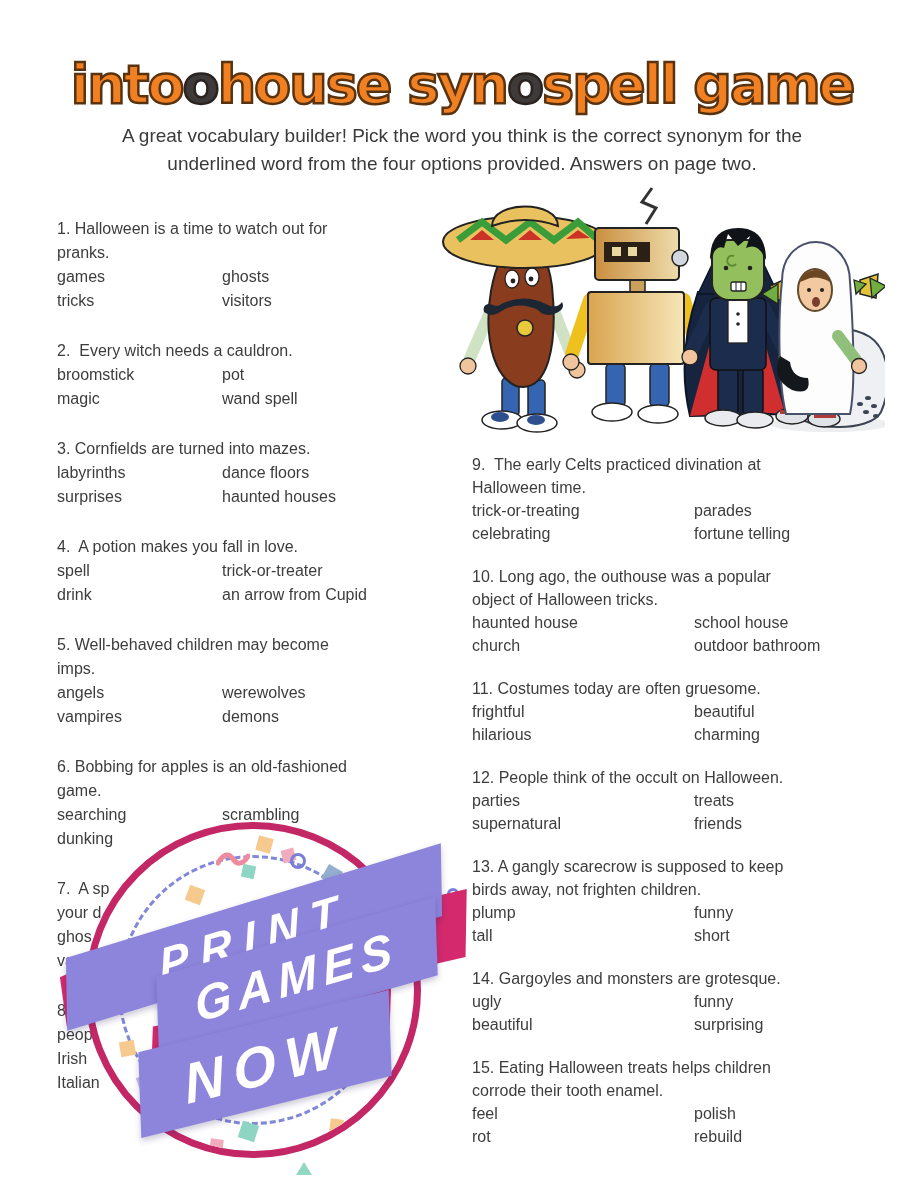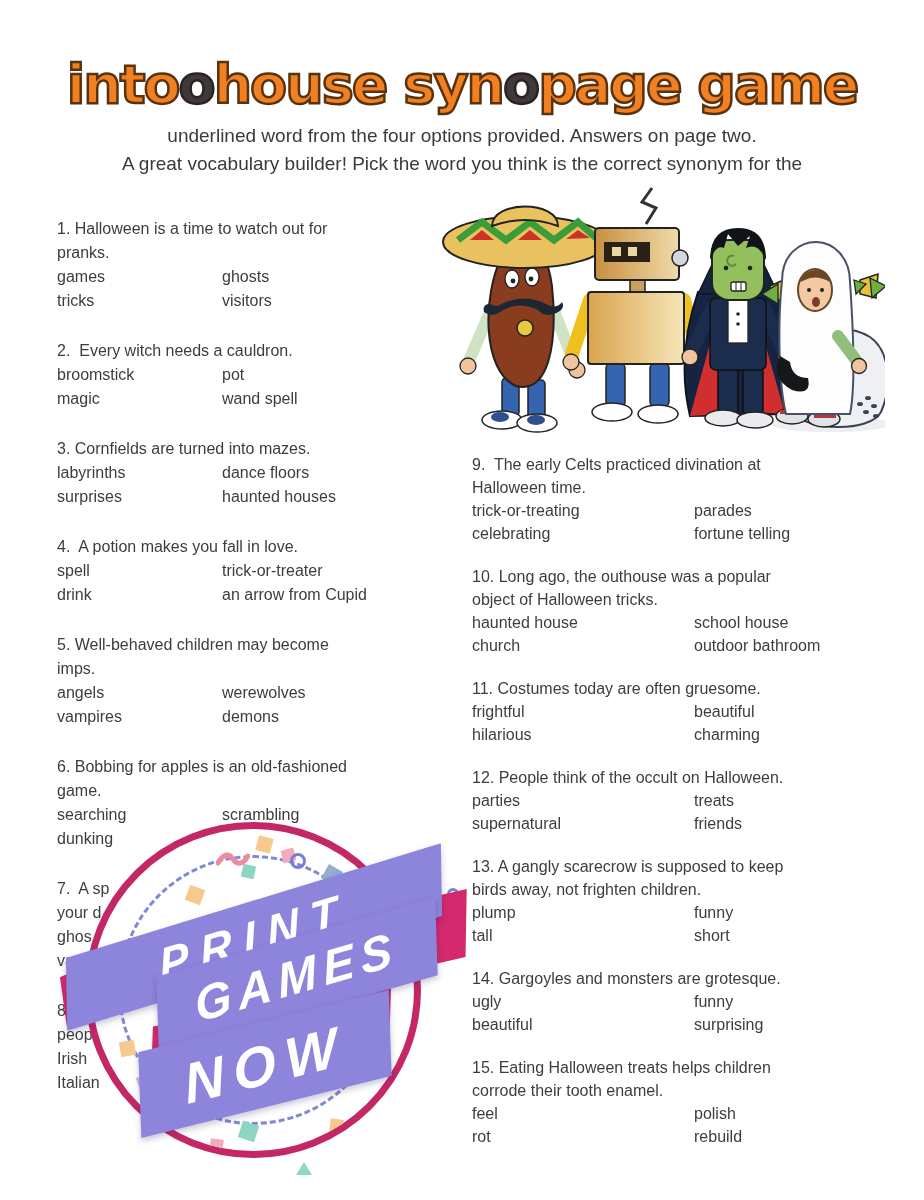--- a/index.html
+++ b/index.html
@@ -65,25 +65,25 @@
 
   
   #footer{position:absolute;left:0;top:1158px;width:924px;text-align:center;
     font-size:12.5px;color:var(--footer)}
 </style>
 </head>
 <body>
 
 <div id="page">
 
-  <div id="title"><span>into</span><span class="seg-dark">o</span><span>house </span><span>syn</span><span class="seg-dark">o</span><span>page game</span></div>
+  <div id="title"><span>into</span><span class="seg-dark">o</span><span>house </span><span>syn</span><span class="seg-dark">o</span><span>spell game</span></div>
 
   <div id="subtitle">
+    <div>A great vocabulary builder! Pick the word you think is the correct synonym for the</div>
     <div>underlined word from the four options provided. Answers on page two.</div>
-    <div>A great vocabulary builder! Pick the word you think is the correct synonym for the</div>
   </div>
 
   <svg id="illustration" viewBox="0 0 445 248" xmlns="http://www.w3.org/2000/svg">
     <ellipse cx="390" cy="238" rx="60" ry="8" fill="#eceeef"></ellipse>
 
     <g>
       <rect x="62" y="192" width="17" height="38" rx="4" fill="#3565b0" stroke="#222" stroke-width="1.5"></rect>
       <rect x="88" y="194" width="17" height="38" rx="4" fill="#3565b0" stroke="#222" stroke-width="1.5"></rect>
       <ellipse cx="62" cy="234" rx="20" ry="9" fill="#fff" stroke="#222" stroke-width="1.5"></ellipse>
       <ellipse cx="97" cy="237" rx="20" ry="9" fill="#fff" stroke="#222" stroke-width="1.5"></ellipse>

